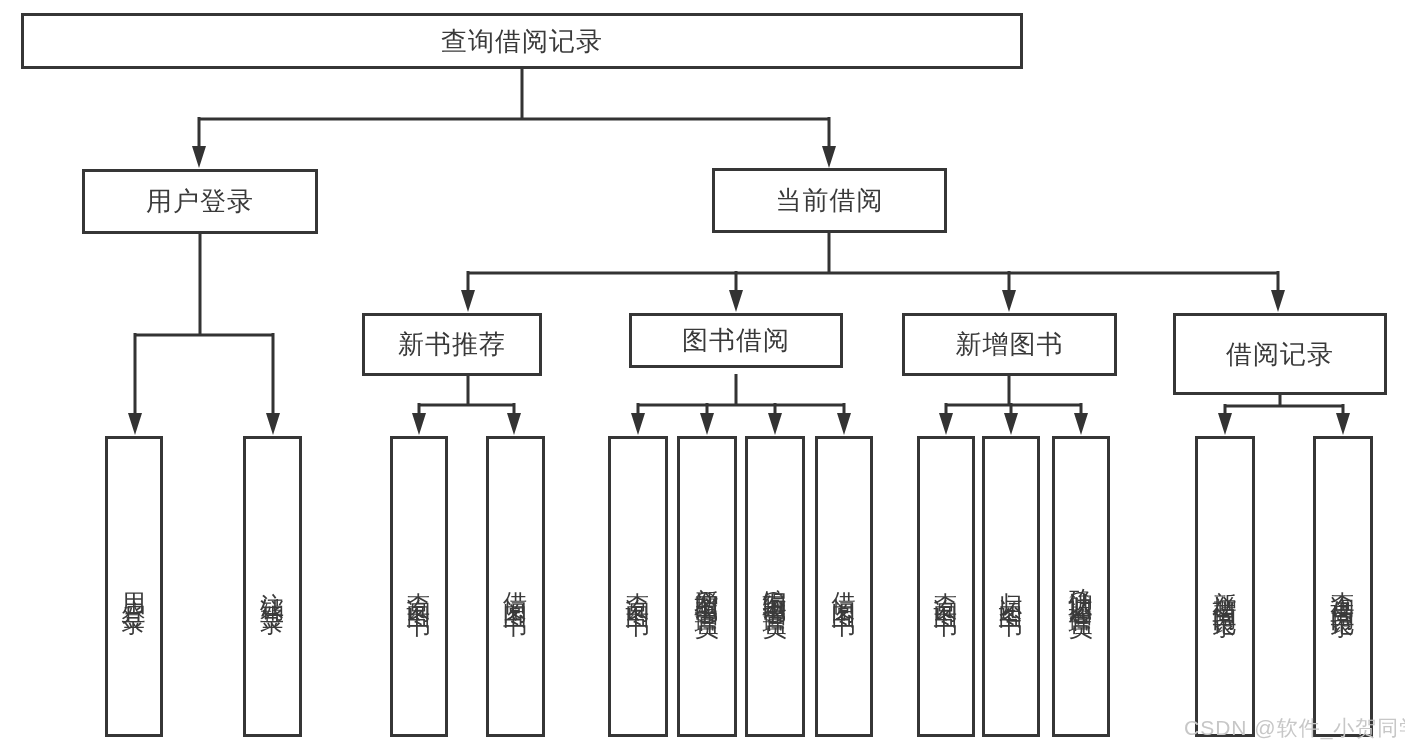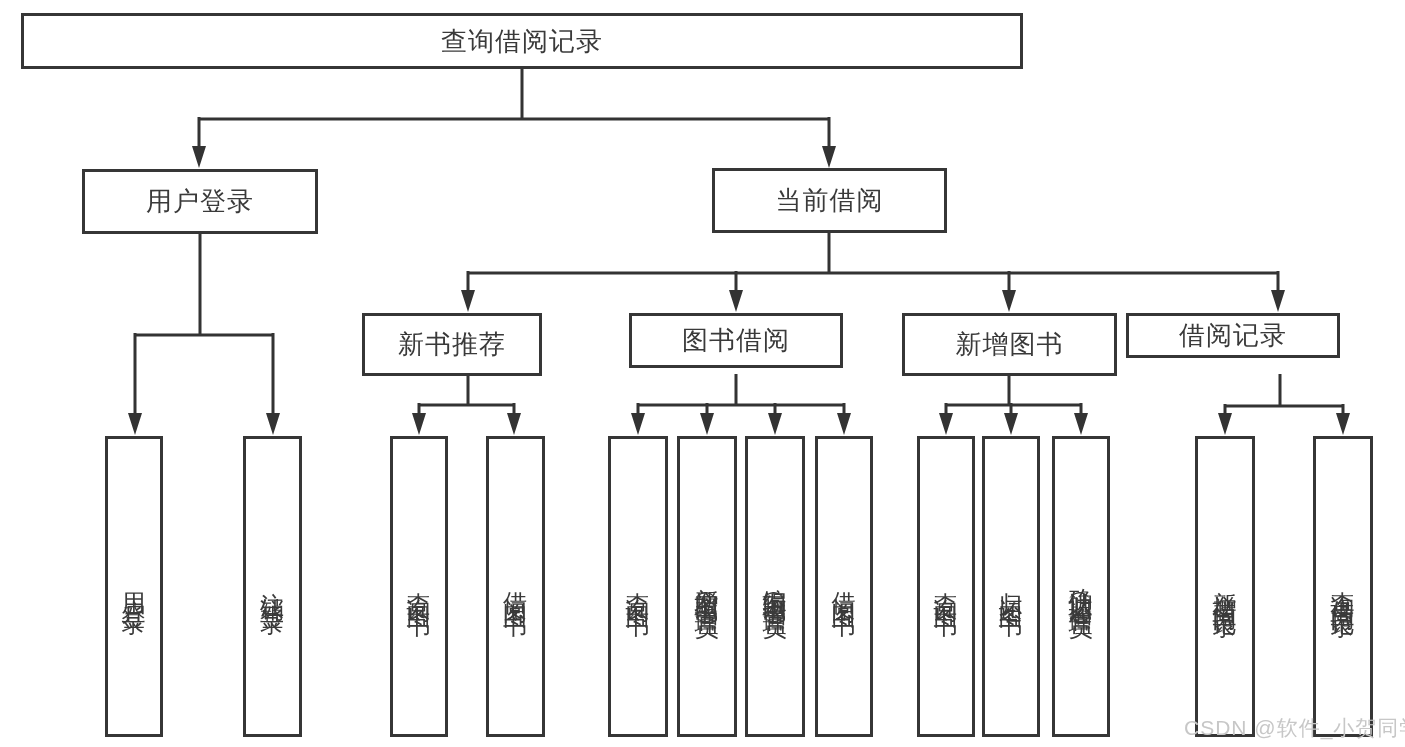--- a/index.html
+++ b/index.html
@@ -95,21 +95,21 @@
 
   <div class="box" style="left:362px;top:313px;width:180px;height:63px">
     <span class="hlabel">新书推荐</span>
   </div>
   <div class="box" style="left:629px;top:313px;width:214px;height:55px">
     <span class="hlabel">图书借阅</span>
   </div>
   <div class="box" style="left:902px;top:313px;width:215px;height:63px">
     <span class="hlabel">新增图书</span>
   </div>
-  <div class="box" style="left:1126px;top:313px;width:214px;height:45px">
+  <div class="box" style="left:1173px;top:313px;width:214px;height:82px">
     <span class="hlabel">借阅记录</span>
   </div>
 
   <div class="box" style="left:105px;top:436px;width:58px;height:301px">
     <span class="vtext">用户登录</span>
   </div>
   <div class="box" style="left:243px;top:436px;width:59px;height:301px">
     <span class="vtext">注销登录</span>
   </div>
 

